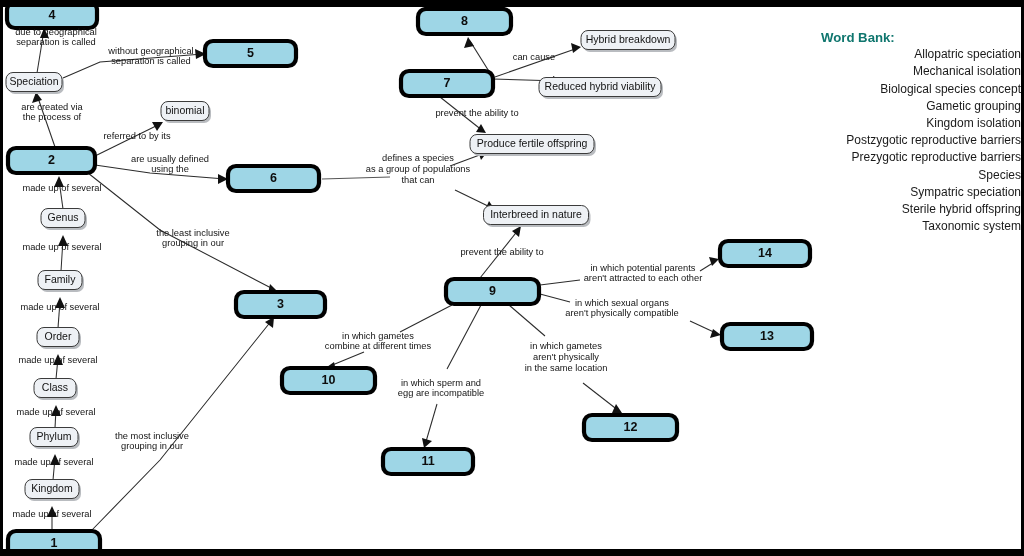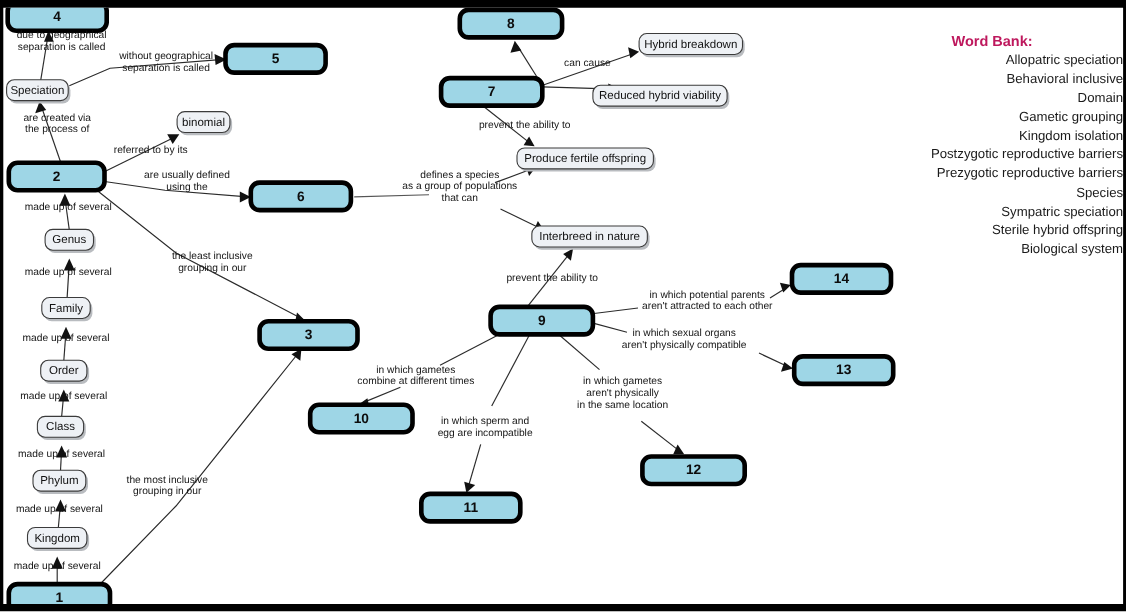--- a/index.html
+++ b/index.html
@@ -68,24 +68,23 @@
   .wb{
     position:absolute;
     left:818px;
     top:22px;
     width:200px;
   }
   .wb-title{
     font-family:"Liberation Sans", sans-serif;
     font-size:13.2px;
     font-weight:bold;
-    color:#be185d;
+    color:#0f766e;
     line-height:17.2px;
     white-space:nowrap;
-    margin-left:44px;
   }
   .wb-item{
     font-family:Liberation Sans, sans-serif;
     font-size:12px;
     color:#1a1a1a;
     line-height:17.2px;
     white-space:nowrap;
     text-align:right;
   }
 </style>
@@ -437,26 +436,26 @@
           <text x="441" y="396.3" class="link-label">egg are incompatible</text>
         </g>
       </g>
 
   </svg>
 
   <div class="wb">
     <div class="wb-title">Word Bank:</div>
     <div id="wb-list">
         <div class="wb-item">Allopatric speciation</div>
-        <div class="wb-item">Behavioral inclusive</div>
-        <div class="wb-item">Domain</div>
+        <div class="wb-item">Mechanical isolation</div>
+        <div class="wb-item">Biological species concept</div>
         <div class="wb-item">Gametic grouping</div>
         <div class="wb-item">Kingdom isolation</div>
         <div class="wb-item">Postzygotic reproductive barriers</div>
         <div class="wb-item">Prezygotic reproductive barriers</div>
         <div class="wb-item">Species</div>
         <div class="wb-item">Sympatric speciation</div>
         <div class="wb-item">Sterile hybrid offspring</div>
-        <div class="wb-item">Biological system</div>
+        <div class="wb-item">Taxonomic system</div>
       </div>
   </div>
 
 </div>
 
 </body></html>

